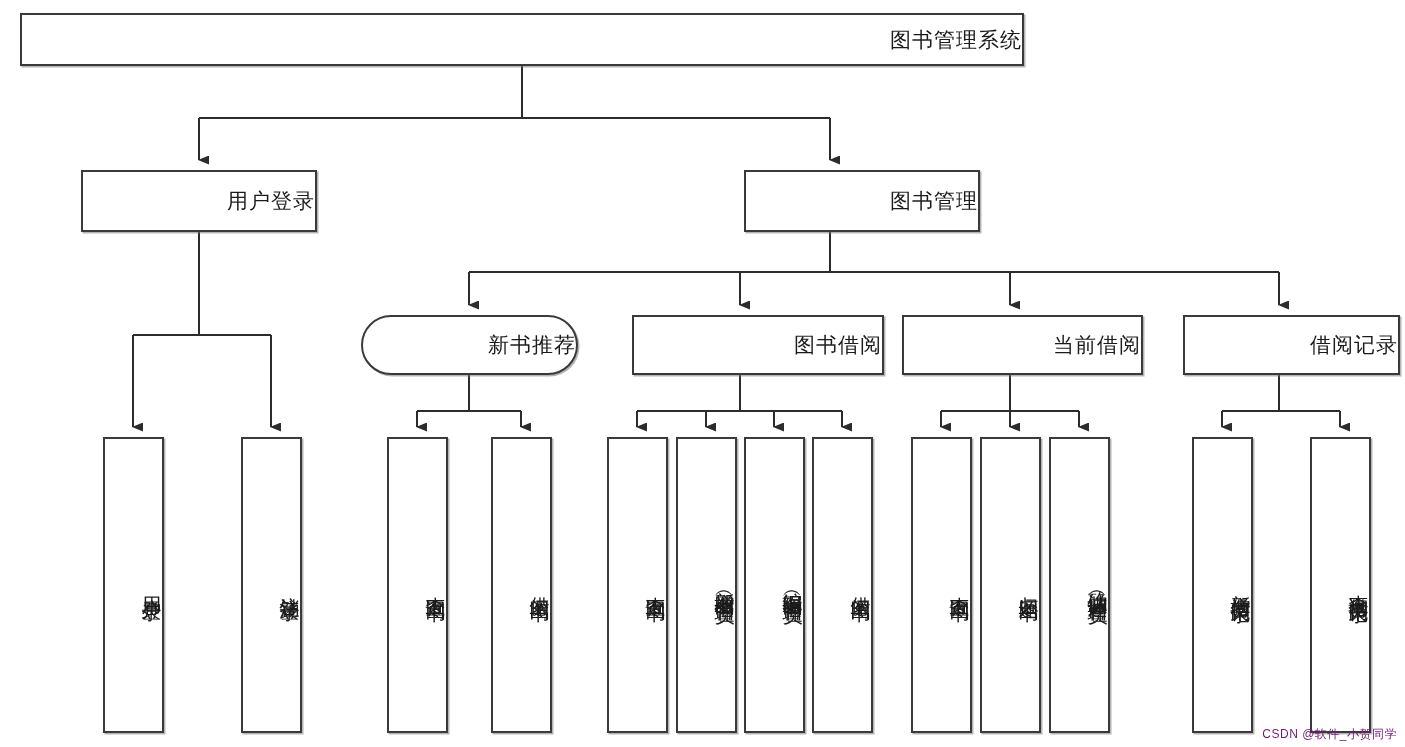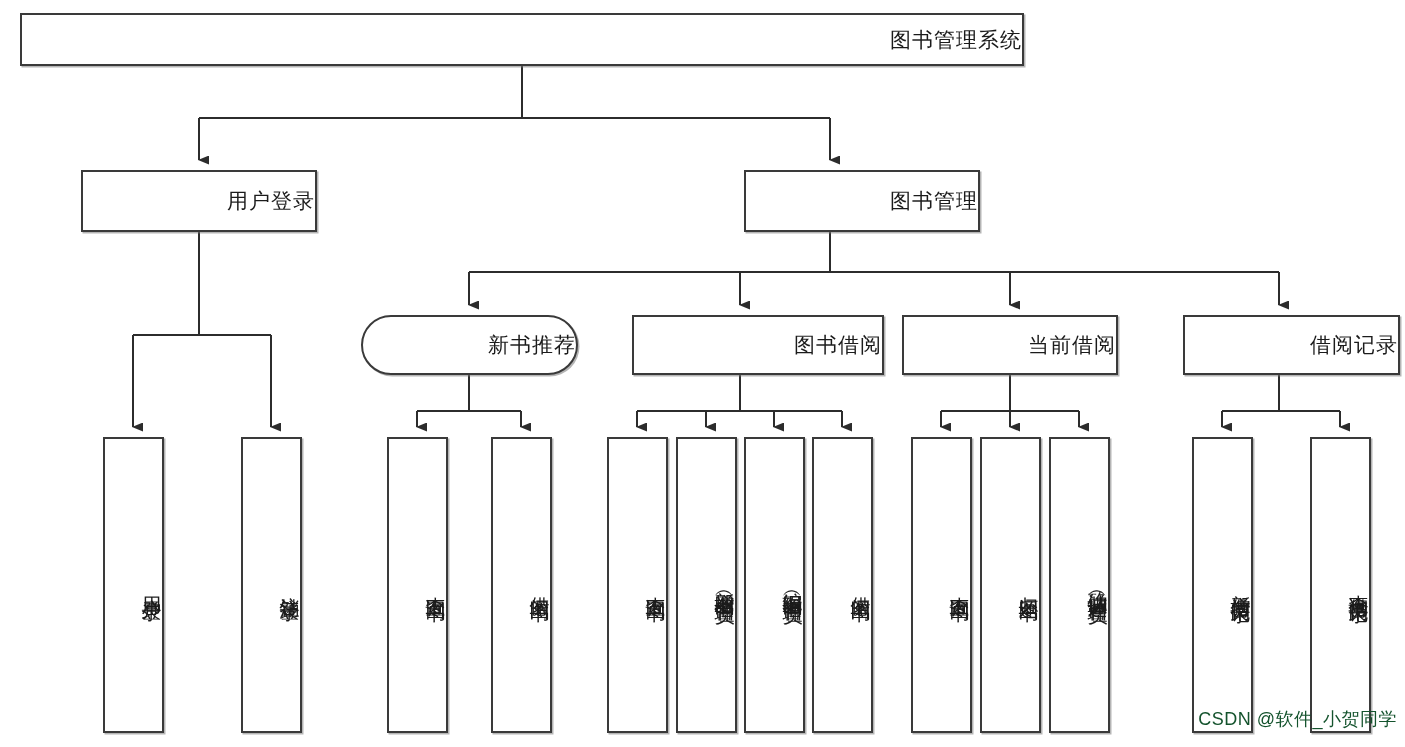--- a/index.html
+++ b/index.html
@@ -56,23 +56,23 @@
   .node.vert .vlabel {
     writing-mode: vertical-rl;
     text-orientation: upright;
     display: block;
     text-align: center;
     line-height: 1.05;
   }
   #watermark {
     position: absolute;
     right: 8px;
-    bottom: 16px;
-    font-size: 18px;
-    color: #14532d;
+    bottom: 4px;
+    font-size: 12px;
+    color: #701a75;
     letter-spacing: 0.5px;
     white-space: nowrap;
     user-select: none;
   }
 </style>
 </head>
 <body>
 
 <div id="diagram-root">
 
@@ -137,21 +137,21 @@
   <div class="node horiz" style="left:712px; top:170px; width:236px; height:62px;margin-left:32px;">
     <span>图书管理</span>
   </div>
 
   <div class="node horiz" style="left:361px; top:315px; width:217px; height:60px;border-radius:30px;">
     <span>新书推荐</span>
   </div>
   <div class="node horiz" style="left:632px; top:315px; width:252px; height:60px;">
     <span>图书借阅</span>
   </div>
-  <div class="node horiz" style="left:902px; top:315px; width:216px; height:60px;">
+  <div class="node horiz" style="left:902px; top:315px; width:241px; height:60px;">
     <span>当前借阅</span>
   </div>
   <div class="node horiz" style="left:1171px; top:315px; width:217px; height:60px;margin-left:12px;">
     <span>借阅记录</span>
   </div>
 
   <div class="node vert" style="left:103px; top:437px; width:61px; height:296px;">
     <span class="vlabel">用户登录</span>
   </div>
   <div class="node vert" style="left:241px; top:437px; width:61px; height:296px;">

